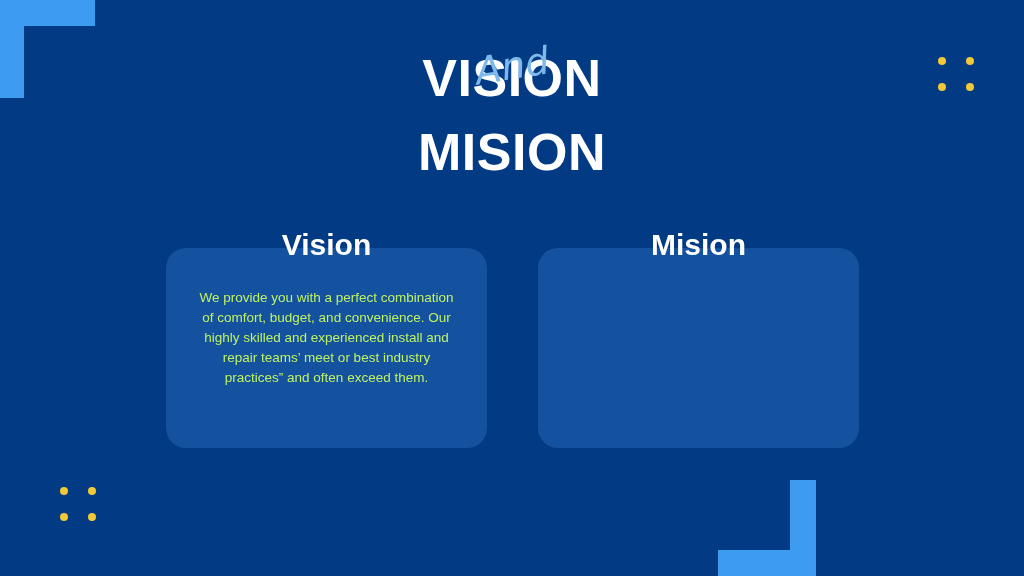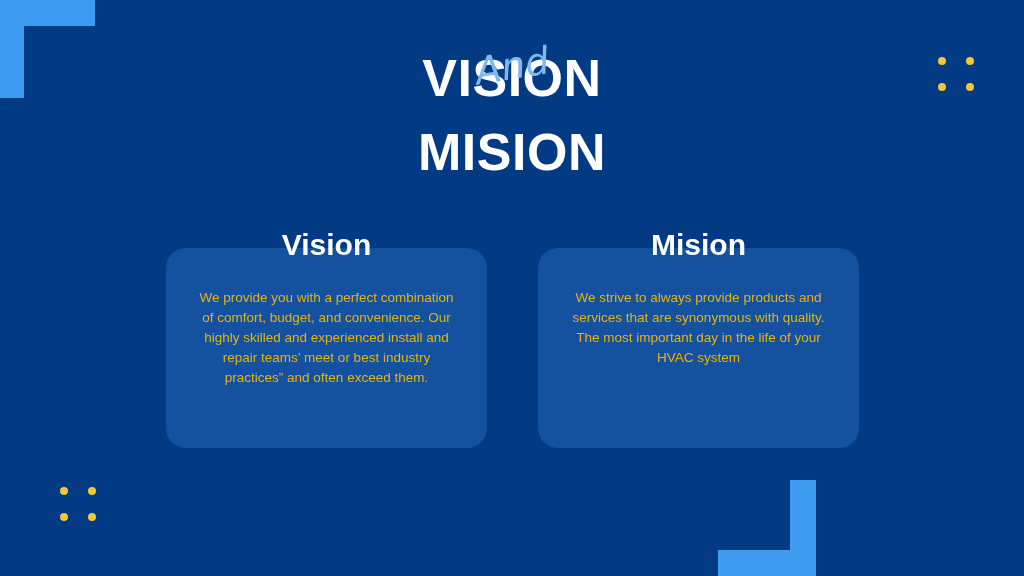--- a/index.html
+++ b/index.html
@@ -124,21 +124,21 @@
     z-index:4;
   }
 
   .card-body {
     position:absolute;
     top:40px; left:26px;
     width:269px;
     text-align:center;
     font-size:13.5px;
     line-height:20px;
-    color:#eab308;
+    color:#bef264;
   }
 </style>
 </head>
 <body>
 
 <div class="slide">
 
   <div class="bracket bracket-tl">
     <div class="arm-h"></div>
     <div class="arm-v"></div>
@@ -172,16 +172,15 @@
     <span>And</span>
   </div>
 
   <div class="card card-vision">
     <div class="card-heading">Vision</div>
     <div class="card-body">We provide you with a perfect combination of comfort, budget, and convenience. Our highly skilled and experienced install and repair teams’ meet or best industry practices” and often exceed them.</div>
   </div>
 
   <div class="card card-mision">
     <div class="card-heading">Mision</div>
-    <div class="card-body">We strive to always provide products and services that are synonymous with quality. The most important day in the life of your HVAC system</div>
   </div>
 
 </div>
 
 </body></html>

